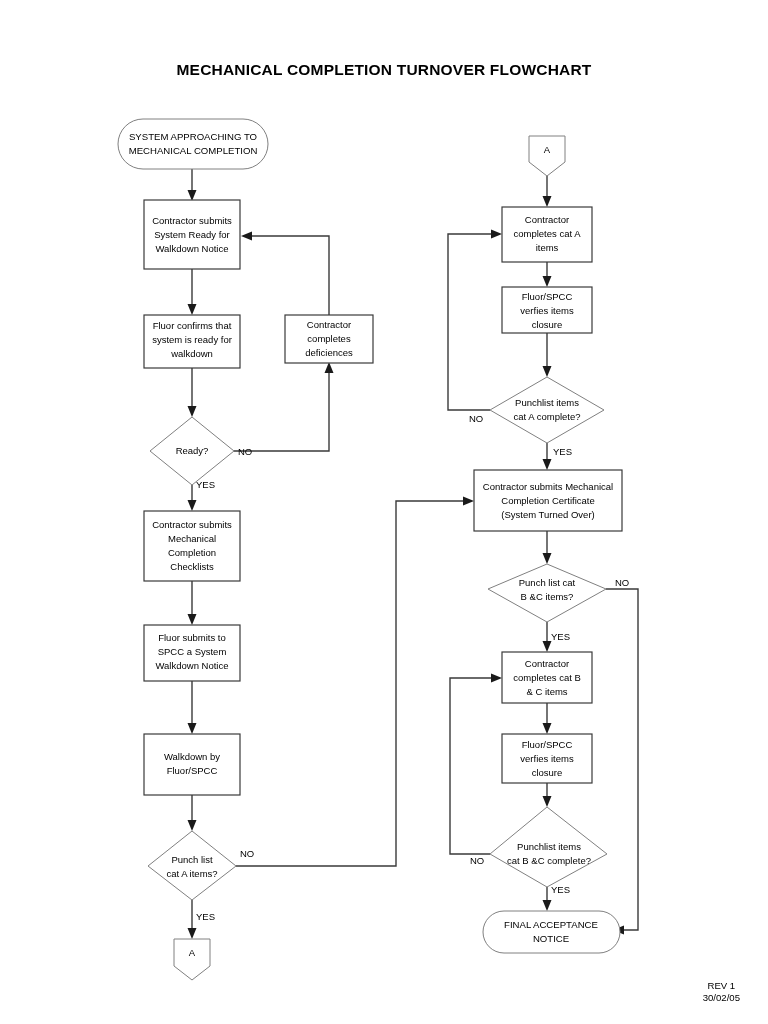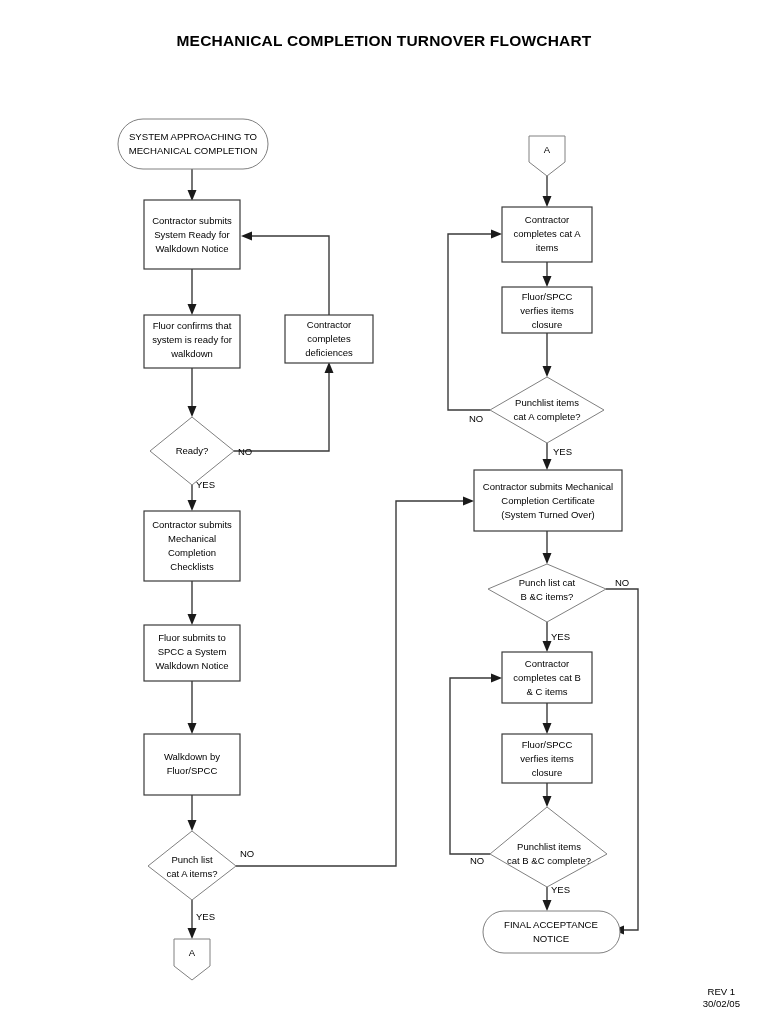--- a/index.html
+++ b/index.html
@@ -9,21 +9,21 @@
   }
   body {
     width: 768px;
     height: 1024px;
     position: relative;
     font-family: "Liberation Sans", sans-serif;
     overflow: hidden;
   }
   #flow-title {
     position: absolute;
-    top: 32px;
+    top: 61px;
     left: 0;
     width: 768px;
     text-align: center;
     font-size: 15.5px;
     font-weight: bold;
     letter-spacing: 0.2px;
     color: #000000;
   }
   #flow-canvas {
     position: absolute;
@@ -64,21 +64,21 @@
   }
   .edge-label {
     font-family: "Liberation Sans", sans-serif;
     font-size: 9.5px;
     fill: #000000;
     dominant-baseline: middle;
   }
   #rev-block {
     position: absolute;
     right: 28px;
-    bottom: 14px;
+    bottom: 20px;
     text-align: center;
     font-size: 9.6px;
     line-height: 1.25;
     color: #000000;
   }
 </style>
 </head>
 <body>
 
 <div id="flow-title">MECHANICAL COMPLETION TURNOVER FLOWCHART</div>

